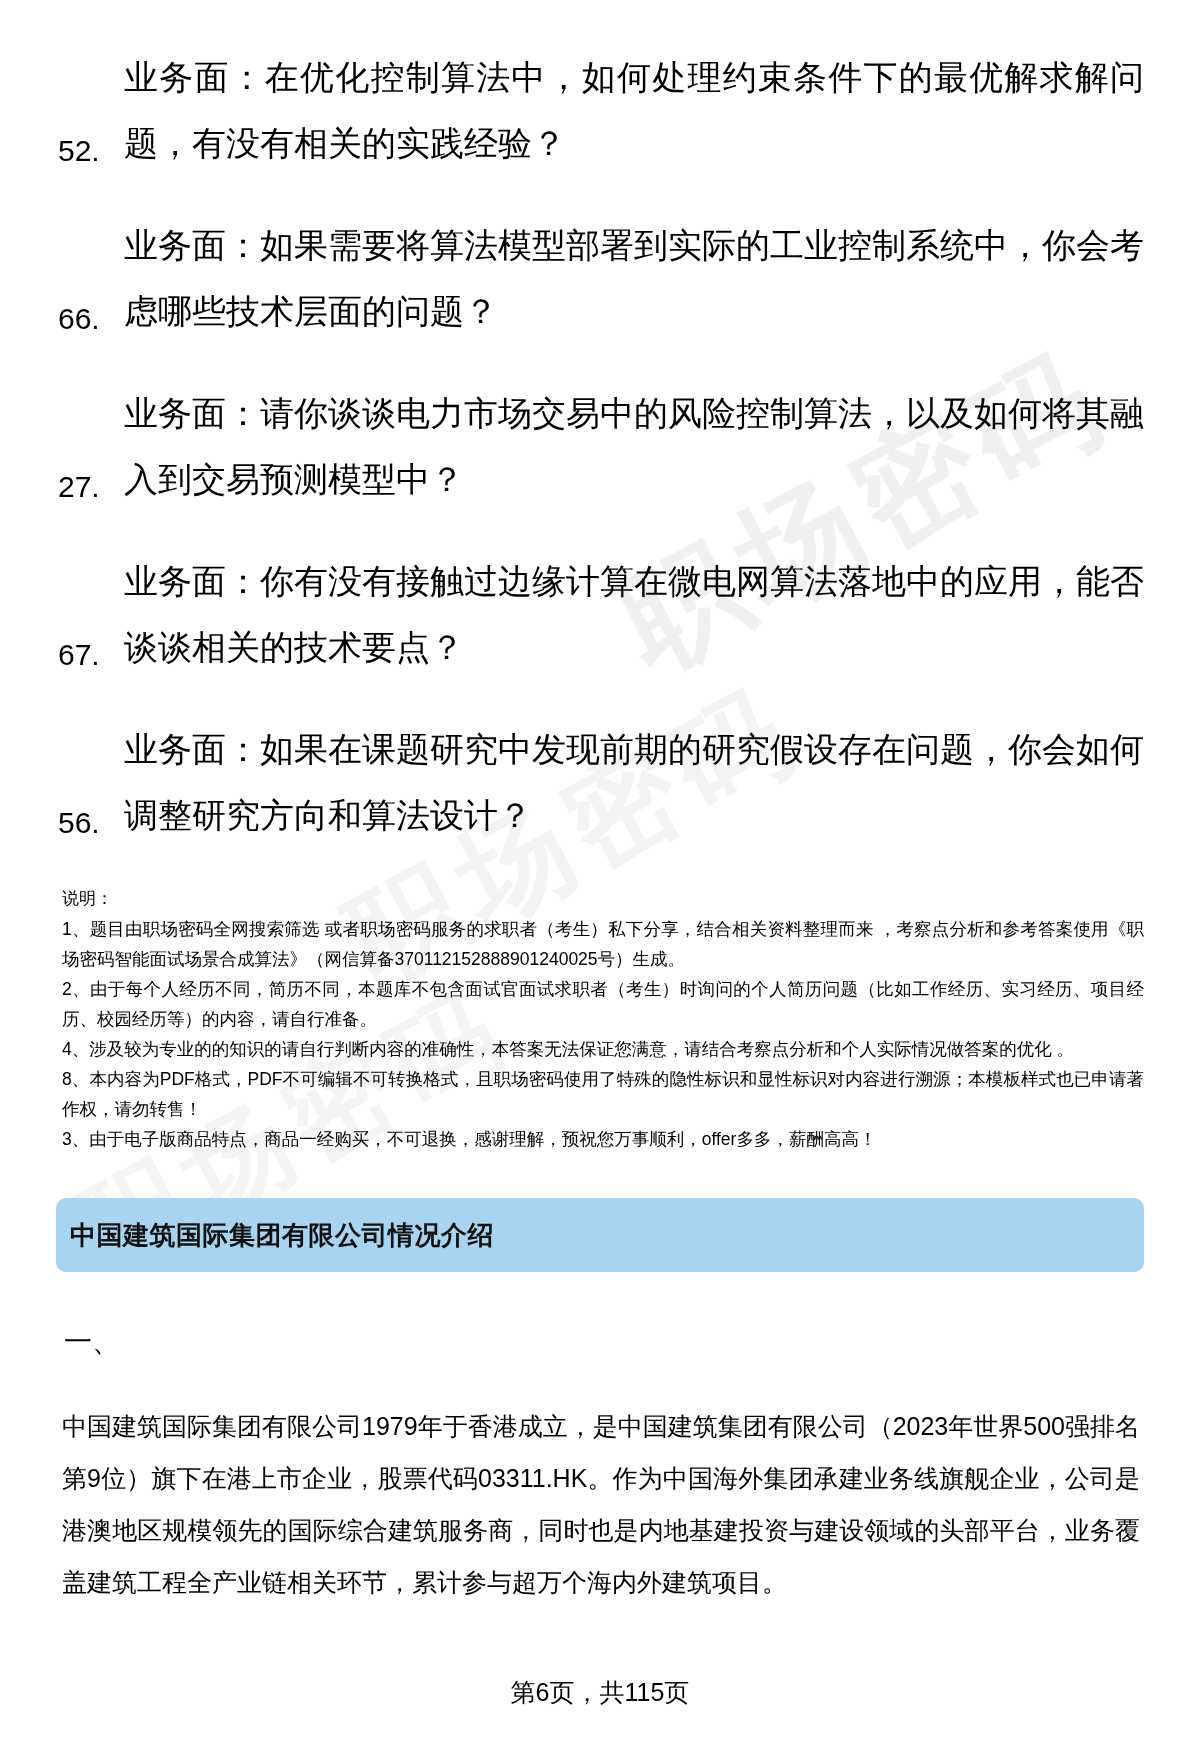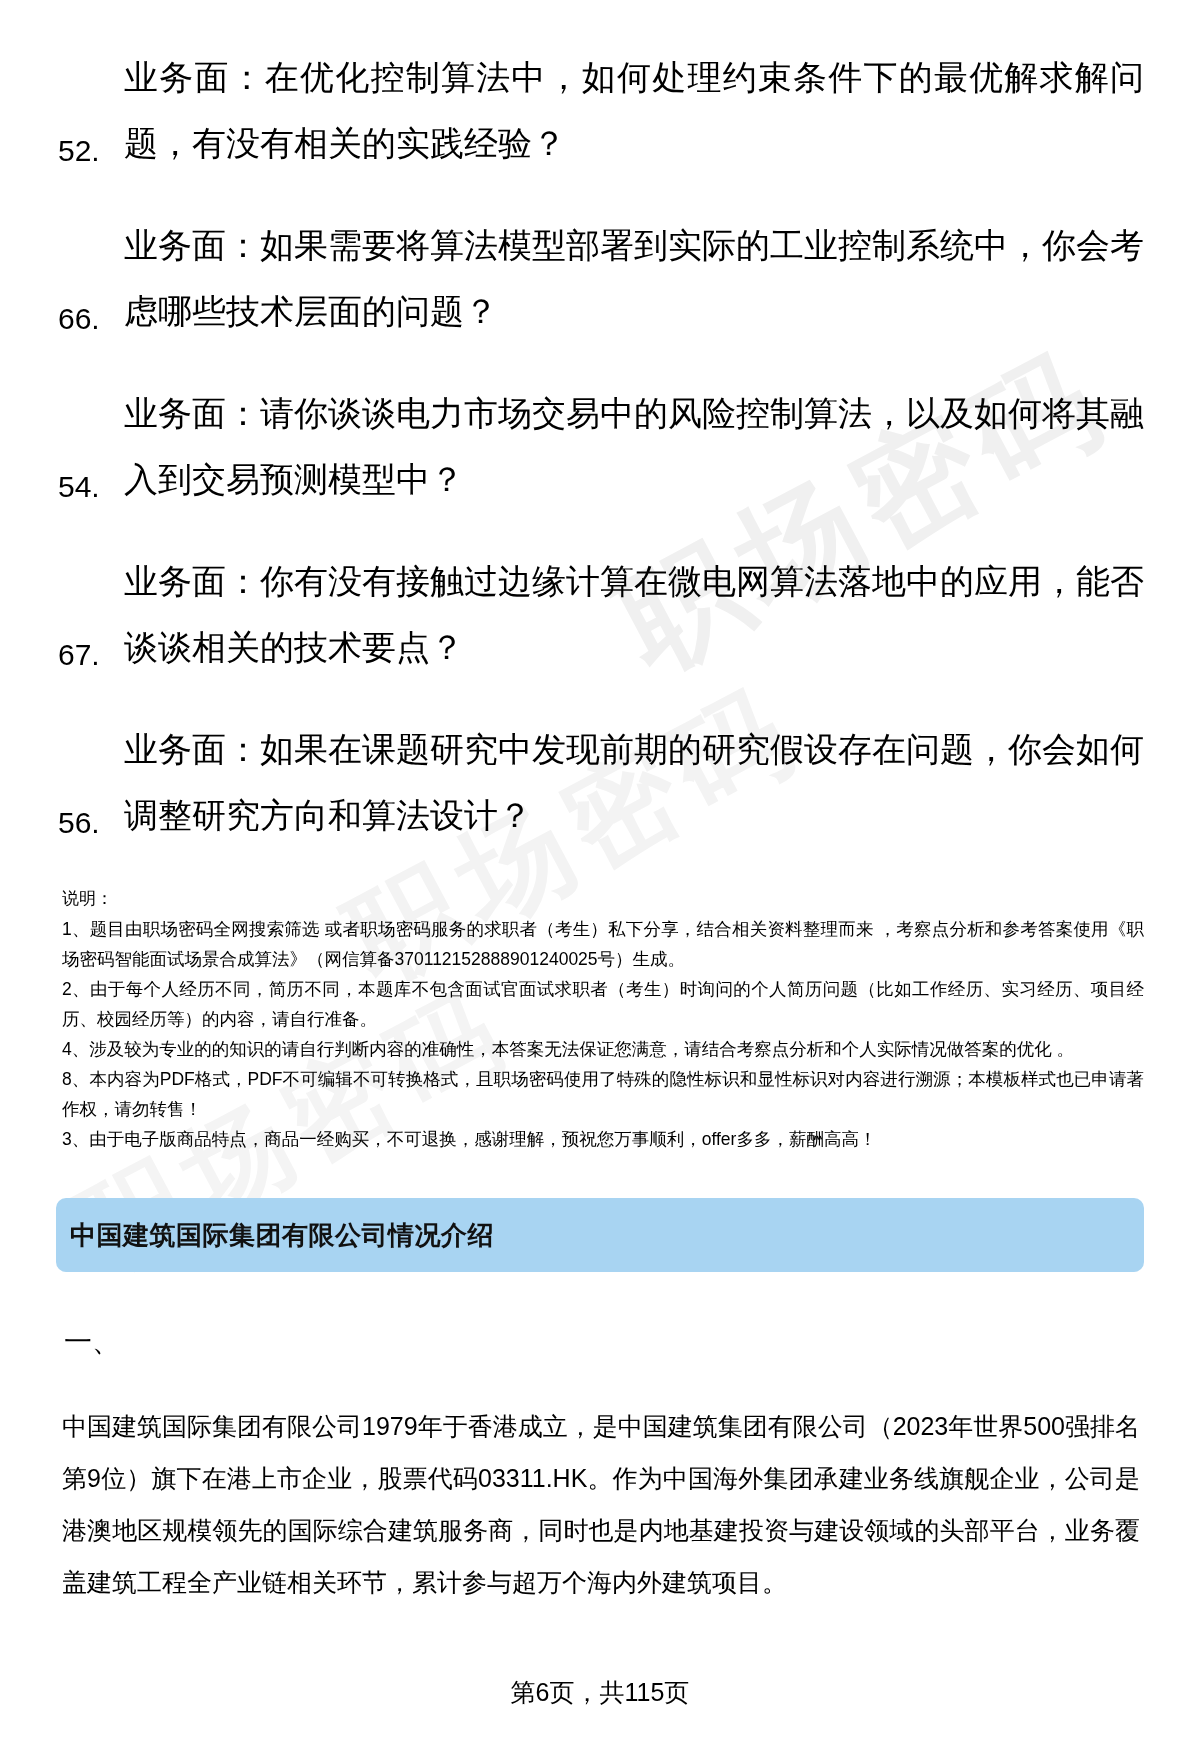--- a/index.html
+++ b/index.html
@@ -162,21 +162,21 @@
     <ul class="q-list">
       <li class="q-item">
         <span class="q-num">52.</span>
         <span class="q-text">业务面：在优化控制算法中，如何处理约束条件下的最优解求解问题，有没有相关的实践经验？</span>
       </li>
       <li class="q-item">
         <span class="q-num">66.</span>
         <span class="q-text">业务面：如果需要将算法模型部署到实际的工业控制系统中，你会考虑哪些技术层面的问题？</span>
       </li>
       <li class="q-item">
-        <span class="q-num">54.</span>
+        <span class="q-num">27.</span>
         <span class="q-text">业务面：请你谈谈电力市场交易中的风险控制算法，以及如何将其融入到交易预测模型中？</span>
       </li>
       <li class="q-item">
         <span class="q-num">67.</span>
         <span class="q-text">业务面：你有没有接触过边缘计算在微电网算法落地中的应用，能否谈谈相关的技术要点？</span>
       </li>
       <li class="q-item">
         <span class="q-num">56.</span>
         <span class="q-text">业务面：如果在课题研究中发现前期的研究假设存在问题，你会如何调整研究方向和算法设计？</span>
       </li>

